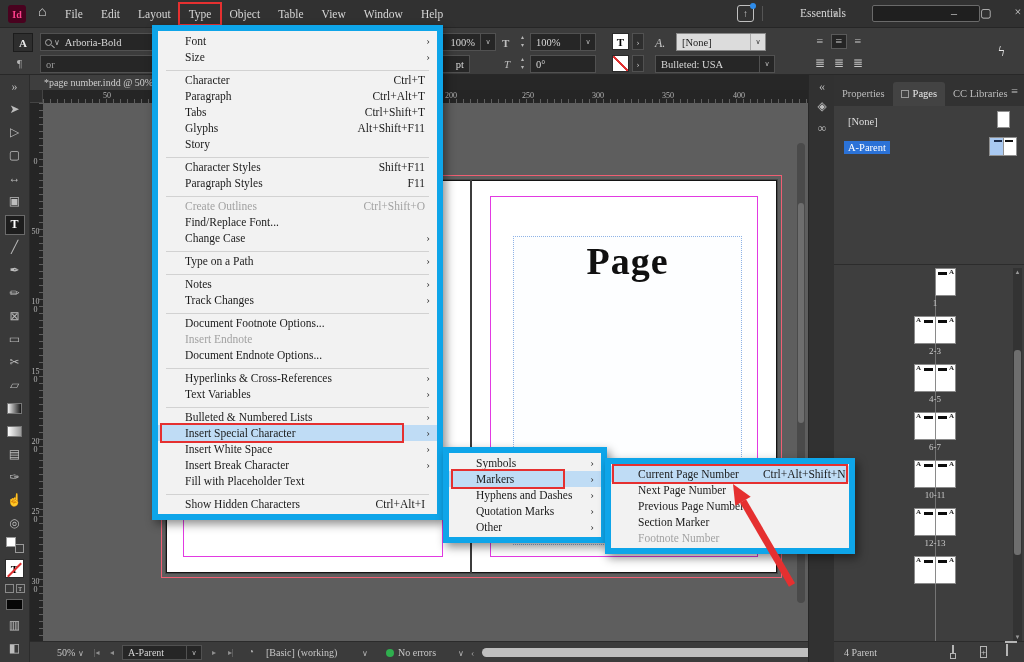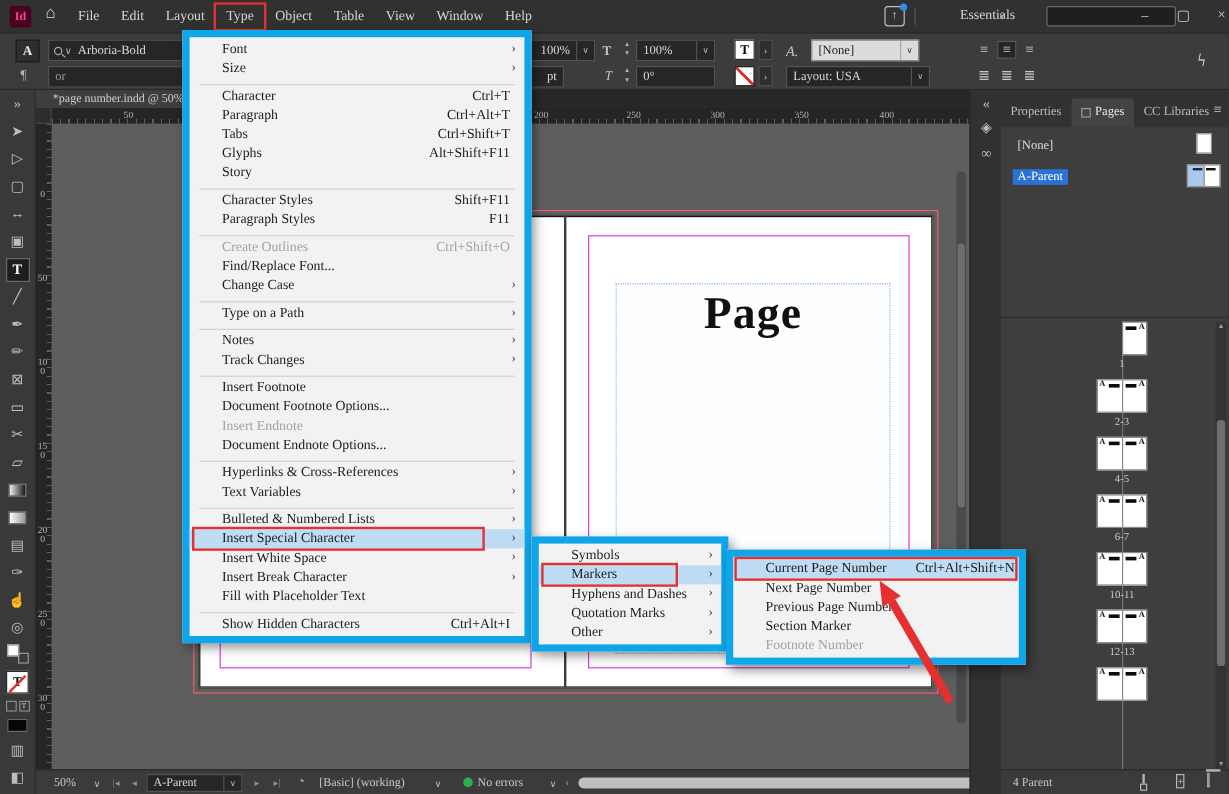--- a/index.html
+++ b/index.html
@@ -217,21 +217,21 @@
       <span class="val" style="text-align:right;">pt</span>
     </div>
     <div style="position:absolute; left:504px; top:30px; color:#c0c0c0; font-size:11px; font-style:italic;">T</div>
     <div class="stepper" style="left:518px; top:27px;">▴<br>▾</div>
     <div class="field" style="left:530px; top:27px; width:66px; height:18px;">
       <span class="val">0°</span>
     </div>
     <div class="tile" style="left:612px; top:27px; width:17px; height:17px; background:linear-gradient(to top right,#fff 45%,#e03131 45% 55%,#fff 55%);"></div>
     <div class="morebtn" style="left:632px; top:27px; height:17px;">›</div>
     <div class="field" style="left:655px; top:27px; width:120px; height:18px;">
-      <span class="val">Layout: USA</span>
+      <span class="val">Bulleted: USA</span>
       <span class="dd">∨</span>
     </div>
     <div style="position:absolute; left:812px; top:28px;">
       <span class="alignico">≣</span><span class="alignico">≣</span><span class="alignico">≣</span>
     </div>
     <div style="position:absolute; left:998px; top:15px; color:#e8e8e8; font-size:15px;">ϟ</div>
   </div>
 
   <div id="toolbar">
     <div class="tool">
@@ -342,21 +342,21 @@
       <div class="marginbox" style="left:140px; top:93px; width:260px; height:361px;"></div>
       <div class="marginbox" style="left:447px; top:93px; width:268px; height:361px;"></div>
       <div id="textframe">
         <div id="page-word">Page</div>
       </div>
       <div id="docvscroll"></div>
     </div>
   </div>
 
   <div id="statusbar">
-    <span class="sb" style="left:15px;">50%</span>
+    <span class="sb" style="left:27px;">50%</span>
     <span class="sb chev" style="left:48px; top:7px;">∨</span>
     <span class="sb sb-nav" style="left:64px;">|◂</span>
     <span class="sb sb-nav" style="left:80px;">◂</span>
     <div class="field" id="sb-pagefield">
       <span class="val">A-Parent</span>
       <span class="dd">∨</span>
     </div>
     <span class="sb sb-nav" style="left:182px;">▸</span>
     <span class="sb sb-nav" style="left:198px;">▸|</span>
     <span class="sb" style="left:218px; top:4px; color:#a8a8a8;">◔</span>
@@ -570,25 +570,20 @@
         <span class="lbl">Track Changes</span>
         <span class="sc"></span>
         <span class="arr">›</span>
       </div>
       <div class="mi sep">
         
         
         
       </div>
       <div class="mi">
-        <span class="lbl">Insert Footnote</span>
-        <span class="sc"></span>
-
-      </div>
-      <div class="mi">
         <span class="lbl">Document Footnote Options...</span>
         <span class="sc"></span>
 
       </div>
       <div class="mi dis">
         <span class="lbl">Insert Endnote</span>
         <span class="sc"></span>
 
       </div>
       <div class="mi">

